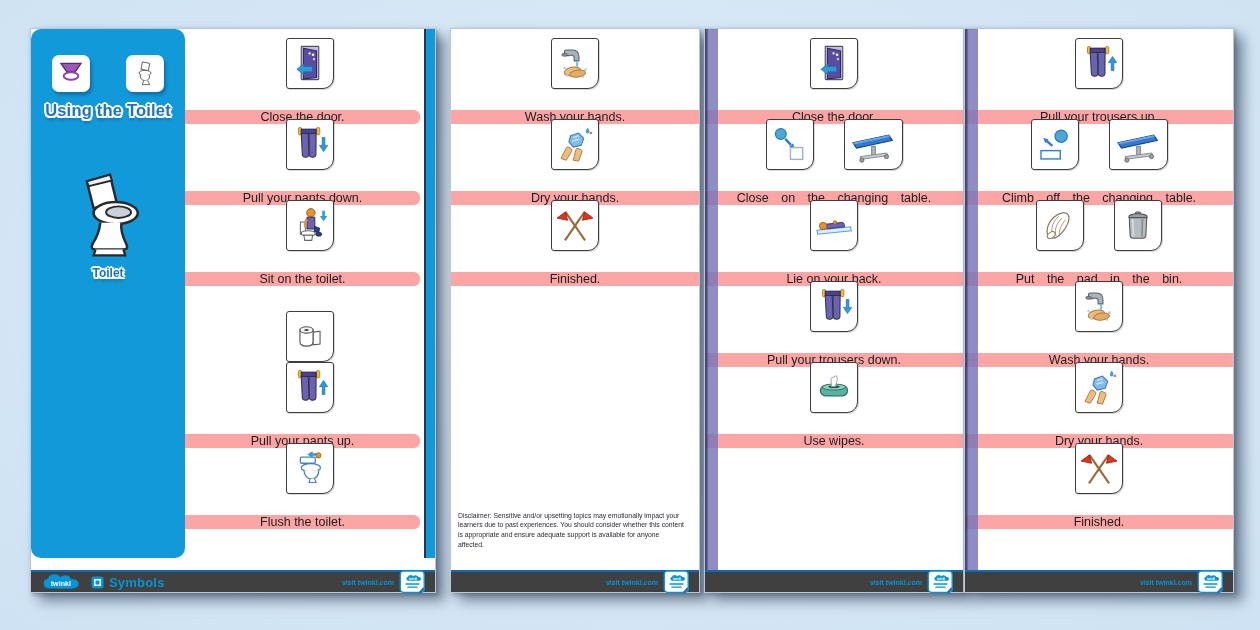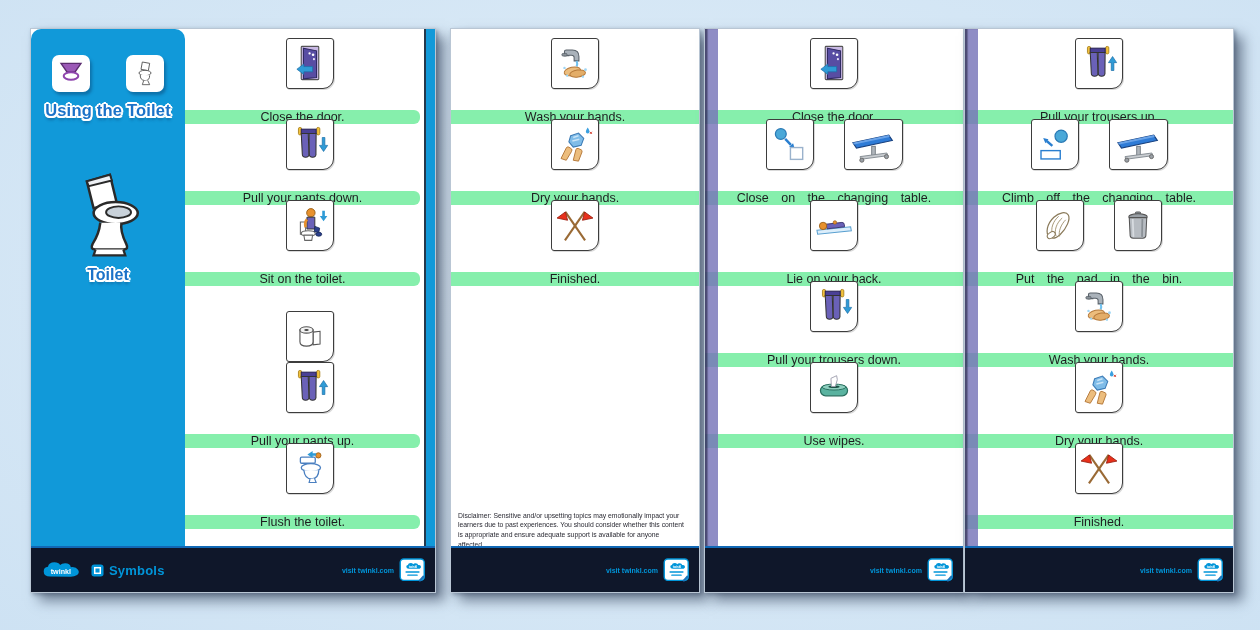--- a/index.html
+++ b/index.html
@@ -38,21 +38,21 @@
   .sidecard svg{width:32px;height:32px;}
   .side-title{
     margin-top:9px;text-align:center;font-weight:bold;font-size:16.5px;color:#1b72c8;
     letter-spacing:.2px;
     text-shadow:-1.5px -1.5px 0 #fff,1.5px -1.5px 0 #fff,-1.5px 1.5px 0 #fff,1.5px 1.5px 0 #fff,
       -2px 0 0 #fff,2px 0 0 #fff,0 -2px 0 #fff,0 2px 0 #fff,0 3.5px 3px rgba(15,45,90,.45);
   }
   .side-toilet{display:flex;justify-content:center;margin-top:48px;}
   .side-toilet svg{width:96px;height:96px;}
   .side-label{
-    margin-top:2px;text-align:center;font-weight:bold;font-size:16px;color:#1b72c8;
+    margin-top:2px;text-align:center;font-weight:bold;font-size:12px;color:#1b72c8;
     text-shadow:-1.5px -1.5px 0 #fff,1.5px -1.5px 0 #fff,-1.5px 1.5px 0 #fff,1.5px 1.5px 0 #fff,
       -2px 0 0 #fff,2px 0 0 #fff,0 -2px 0 #fff,0 2px 0 #fff,0 3.5px 3px rgba(15,45,90,.45);
   }
   
   .rightstrip{
     position:absolute;top:0;right:0;bottom:34px;width:9px;background:#1199d9;
     border-left:2px solid #24384c;z-index:5;
   }
 
   
@@ -65,30 +65,30 @@
   .symbox{
     width:48px;height:51px;background:#fff;border:1.4px solid #3d3d3d;
     border-radius:3px 3px 11px 3px;box-sizing:border-box;
     display:flex;align-items:center;justify-content:center;
     box-shadow:1px 1px 0 rgba(0,0,0,.15);
   }
   .symbox.wide{width:59px;}
   .symbox svg{width:42px;height:43px;}
   .symbox.wide svg{width:53px;height:43px;}
   .banner{
-    height:34px;margin-top:21px;background:#86efac;
+    height:34px;margin-top:21px;background:#fca5a5;
     display:flex;align-items:center;justify-content:center;
     font-size:12.5px;color:#1d1d1f;
   }
   .p1 .banner{margin-right:15px;border-radius:0 6px 6px 0;}
   .banner .spread{word-spacing:9px;}
 
   
   .pfooter{
-    position:absolute;left:0;right:0;bottom:0;height:46px;background:#0f172a;
+    position:absolute;left:0;right:0;bottom:0;height:22px;background:#404040;
     border-top:2.5px solid #1168b5;display:flex;align-items:center;
     padding:0 9px;box-sizing:border-box;z-index:7;
   }
   .pfooter .spacer{flex:1;}
   .brandrow{display:flex;align-items:center;gap:5px;}
   .cloudlogo{width:46px;height:20px;}
   .symsq{width:13px;height:13px;}
   .symbols-label{font-size:13px;font-weight:bold;color:#0095d9;letter-spacing:.2px;}
   .visit{font-size:7px;font-weight:bold;color:#0095d9;margin-right:5px;white-space:nowrap;}
   .badge{width:27px;height:24px;}

